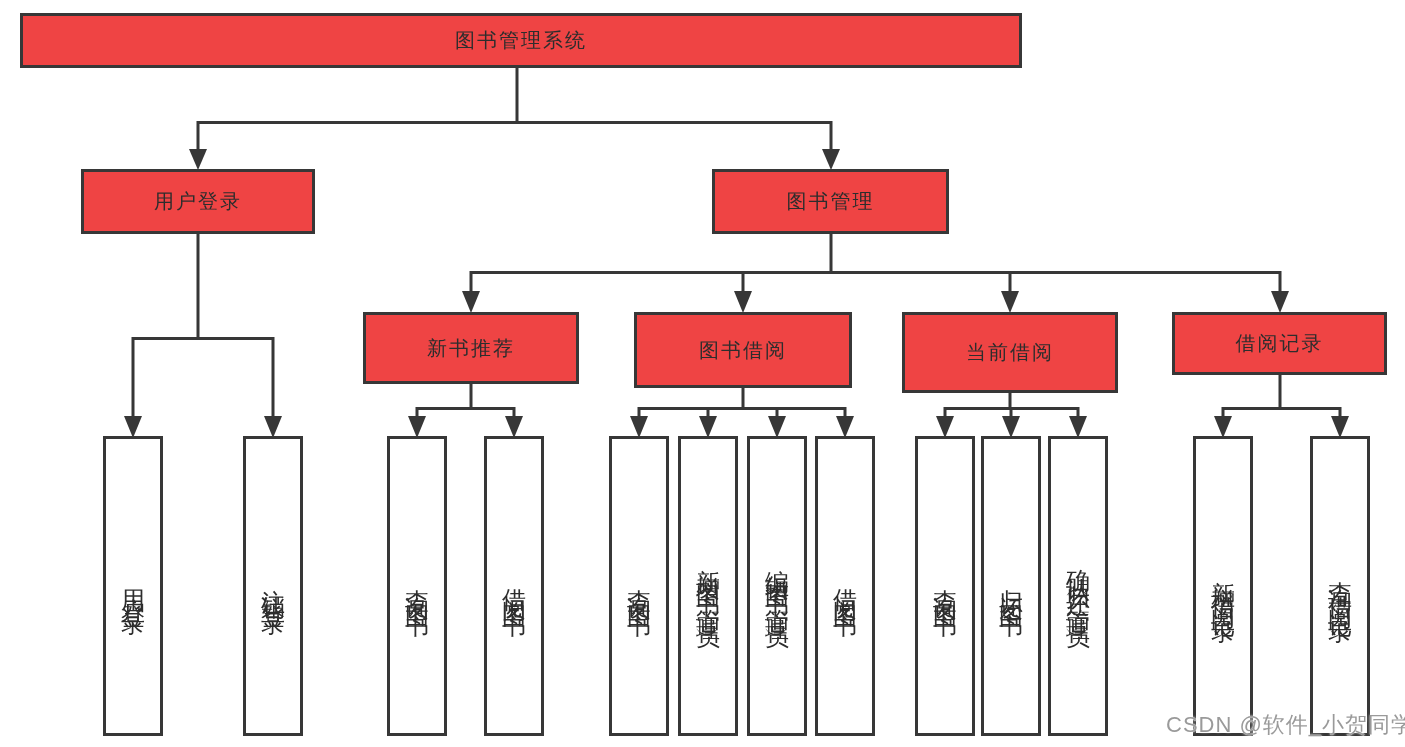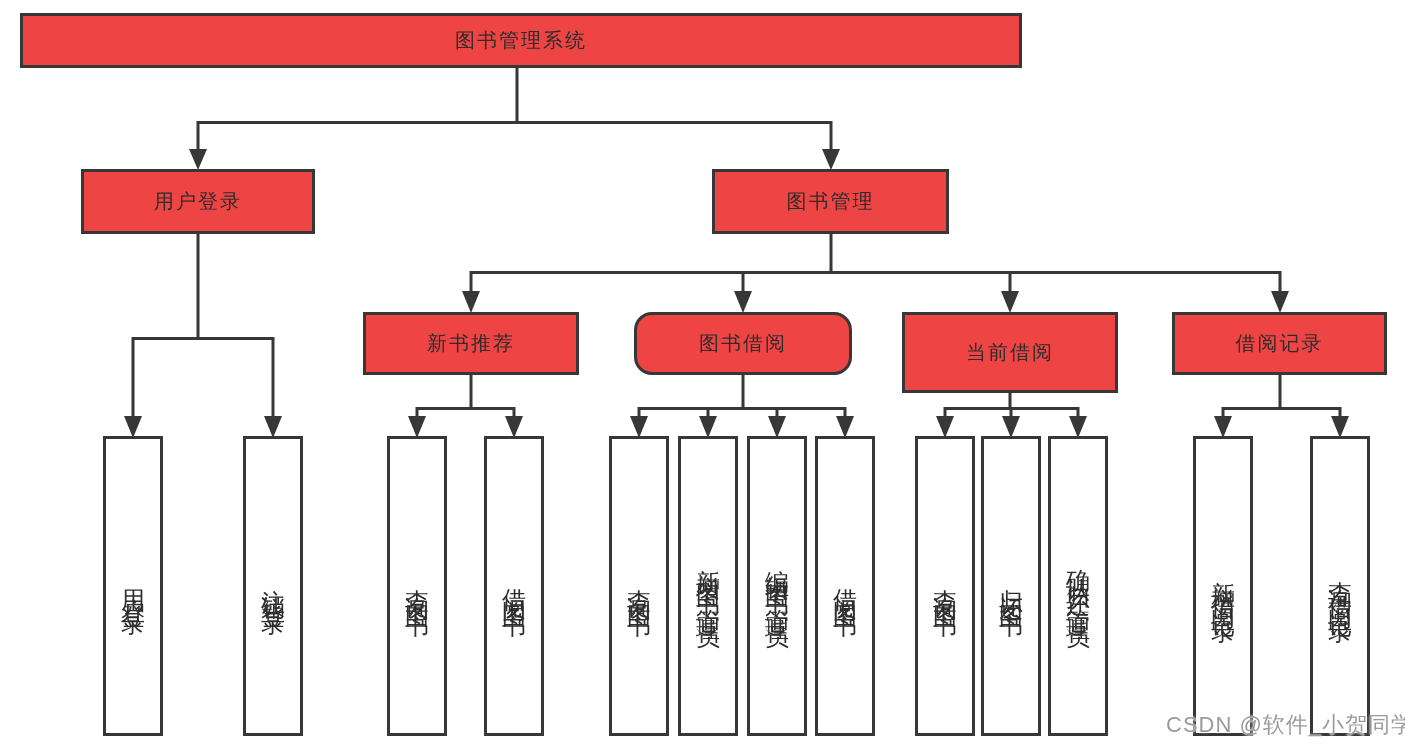--- a/index.html
+++ b/index.html
@@ -96,22 +96,22 @@
       <polygon class="ar" points="1214,416 1232,416 1223,438"></polygon>
       <polygon class="ar" points="1331,416 1349,416 1340,438"></polygon>
     </g>
   </svg>
 
   <div class="node" style="left:20px;top:13px;width:1002px;height:55px;">图书管理系统</div>
 
   <div class="node" style="left:81px;top:169px;width:234px;height:65px;">用户登录</div>
   <div class="node" style="left:712px;top:169px;width:237px;height:65px;">图书管理</div>
 
-  <div class="node" style="left:363px;top:312px;width:216px;height:63px;">新书推荐</div>
-  <div class="node" style="left:634px;top:312px;width:218px;height:63px;border-radius:18px;">图书借阅</div>
+  <div class="node" style="left:363px;top:312px;width:216px;height:72px;">新书推荐</div>
+  <div class="node" style="left:634px;top:312px;width:218px;height:76px;">图书借阅</div>
   <div class="node" style="left:902px;top:312px;width:216px;height:81px;">当前借阅</div>
   <div class="node" style="left:1172px;top:312px;width:215px;height:63px;">借阅记录</div>
 
   <div class="leaf" style="left:103px;top:436px;width:60px;height:300px;">
     <span class="vtext">用户登录</span>
   </div>
   <div class="leaf" style="left:243px;top:436px;width:60px;height:300px;">
     <span class="vtext">注销登录</span>
   </div>
 

